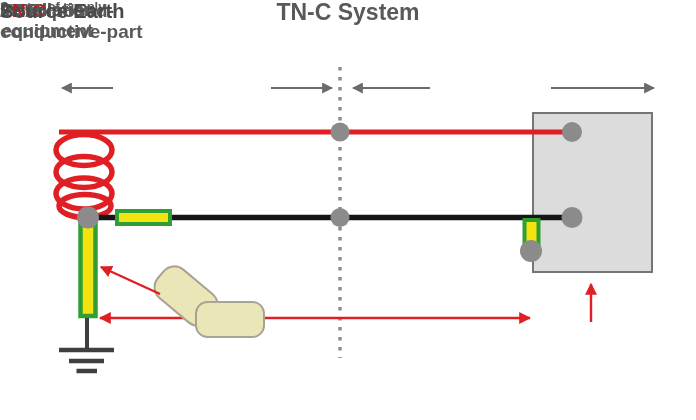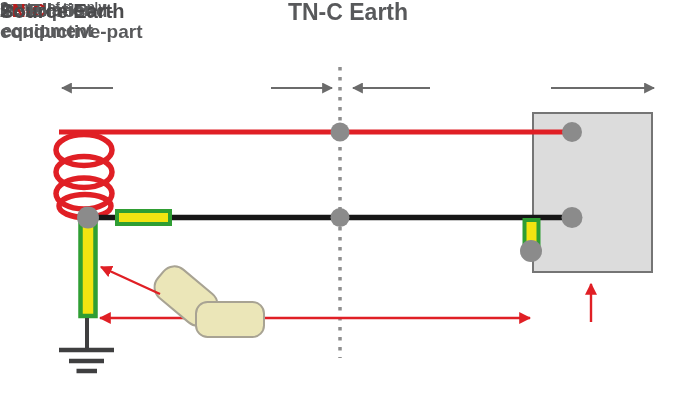--- a/index.html
+++ b/index.html
@@ -97,21 +97,21 @@
     <line class="rarrow" x1="591" y1="322" x2="591" y2="284" marker-end="url(#head-red)"></line>
 
     <circle class="node" cx="88" cy="217.5" r="11"></circle>
     <circle class="node" cx="340" cy="132" r="9.5"></circle>
     <circle class="node" cx="340" cy="217.5" r="9.5"></circle>
     <circle class="node" cx="572" cy="132" r="10"></circle>
     <circle class="node" cx="572" cy="217.5" r="10.5"></circle>
     <circle class="node" cx="531" cy="251" r="11"></circle>
   </svg>
 
-  <div class="lbl" id="title-lbl">TN-C Earth</div>
+  <div class="lbl" id="title-lbl">TN-C System</div>
   <div class="lbl" id="src-lbl">Source of supply</div>
   <div class="lbl" id="inst-lbl">Installation</div>
   <div class="lbl" id="l-lbl">L</div>
   <div class="lbl" id="pen-lbl">PEN</div>
   <div class="lbl" id="equip-lbl">Installation
 equipment</div>
   <div class="lbl" id="t-lbl">T</div>
   <div class="lbl" id="nc-lbl">N-C</div>
   <div class="lbl" id="exposed-lbl">Exposed-
 conductive-part</div>

